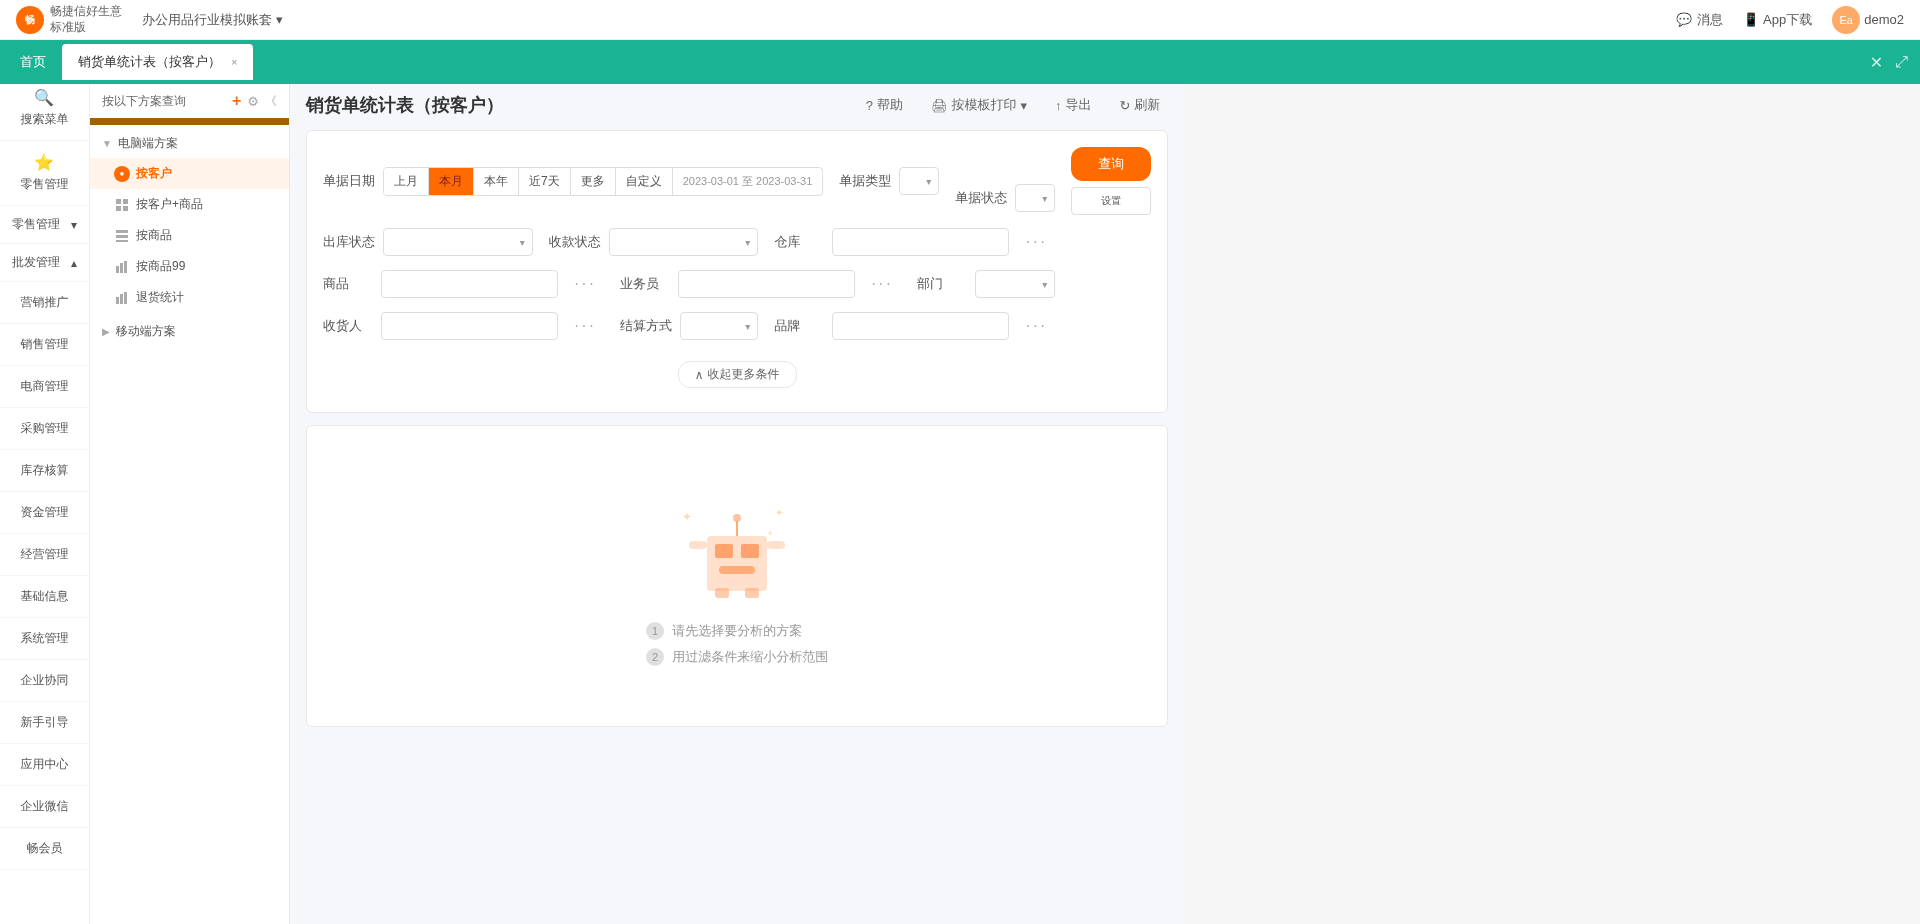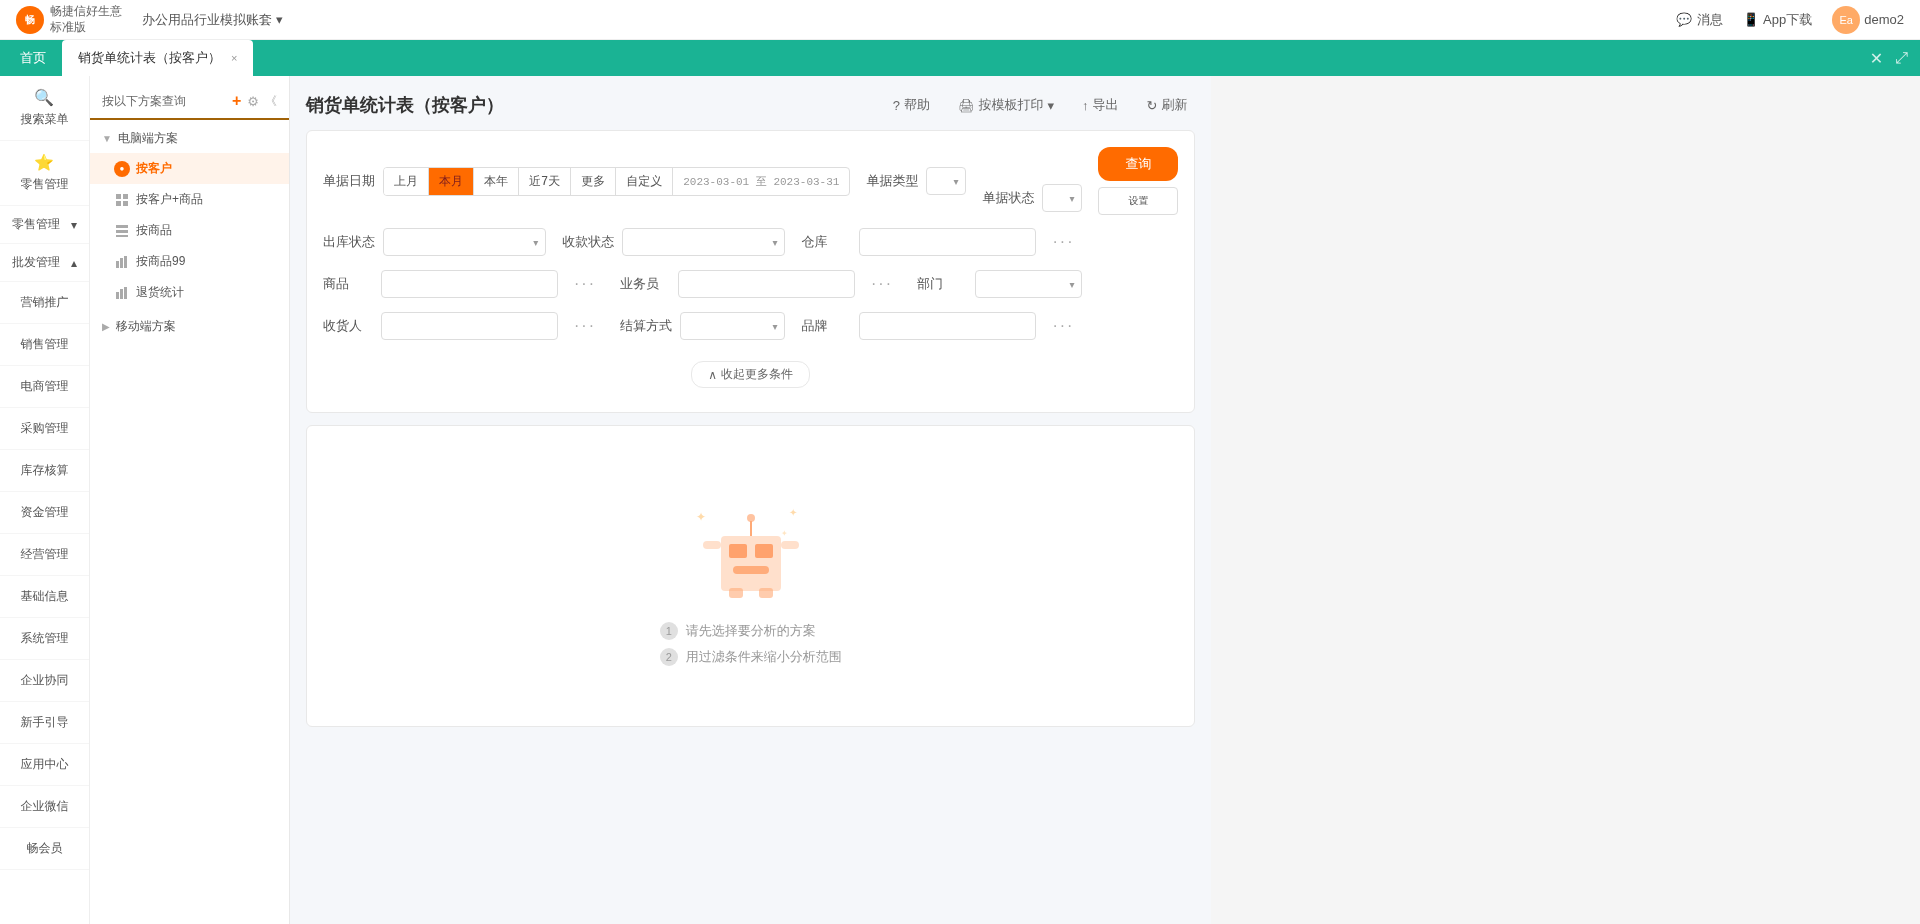--- a/index.html
+++ b/index.html
@@ -65,21 +65,21 @@
       background: #ffaa66;
       display: flex;
       align-items: center;
       justify-content: center;
       color: white;
       font-size: 11px;
     }
 
     
     .nav-tabs {
-      height: 36px;
+      height: 44px;
       background: #1ab394;
       display: flex;
       align-items: center;
       position: fixed;
       top: 40px; left: 0; right: 0;
       z-index: 99;
       padding-left: 4px;
     }
     .nav-tab {
       height: 36px;
@@ -166,21 +166,21 @@
       flex-shrink: 0;
       padding: 8px 0;
     }
     .scheme-panel-header {
       display: flex;
       align-items: center;
       justify-content: space-between;
       padding: 8px 12px;
       font-size: 12px;
       color: #666;
-      border-bottom: 2px solid #a16207;
+      border-bottom: 7px solid #a16207;
       margin-bottom: 4px;
     }
     .scheme-panel-header-actions {
       display: flex;
       gap: 6px;
       align-items: center;
     }
     .scheme-panel-header-actions span {
       cursor: pointer;
       color: #aaa;
@@ -693,21 +693,21 @@
           <div class="page-action-btn">
             <span>↻</span>
             <span>刷新</span>
           </div>
         </div>
       </div>
 
       <div class="filter-area">
 
         <div class="filter-row">
-          <div class="filter-field" style="flex:2;font-family:Liberation Mono, monospace;">
+          <div class="filter-field" style="flex:2;">
             <span class="filter-label">单据日期</span>
             <div class="date-filter">
               <div class="date-btn">上月</div>
               <div class="date-btn active">本月</div>
               <div class="date-btn">本年</div>
               <div class="date-btn">近7天</div>
               <div class="date-btn">更多</div>
               <div class="date-btn">自定义</div>
               <div class="date-range-text">2023-03-01 至 2023-03-31</div>
             </div>

